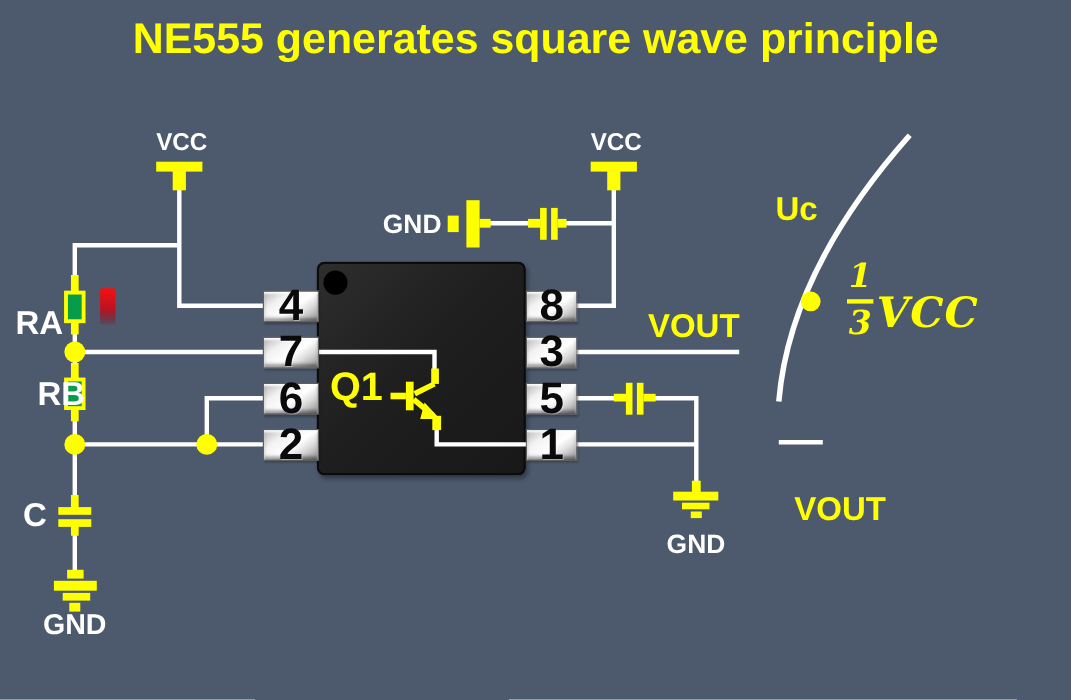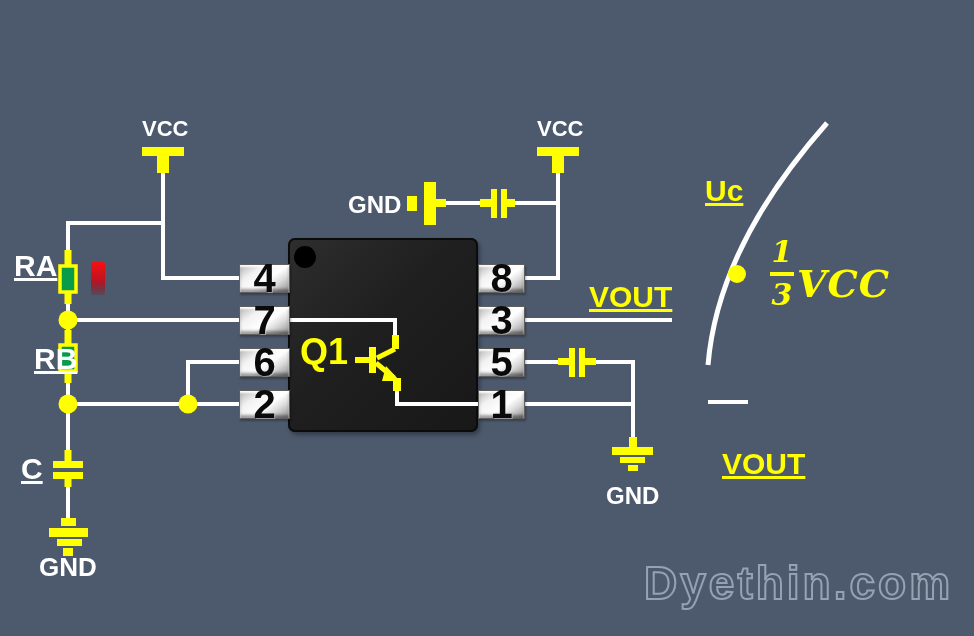--- a/index.html
+++ b/index.html
@@ -17,21 +17,21 @@
     font-size:39px;font-weight:bold;
     color:#ffff00;
     letter-spacing:0px;
     z-index:6;
   }
   .lbl{color:#ffffff;font-weight:bold;z-index:6;white-space:nowrap;}
   .ylbl{color:#ffff00;font-weight:bold;z-index:6;white-space:nowrap;}
   .sz22{font-size:22px;}
   .sz24{font-size:24px;}
   .sz26{font-size:26px;}
-  .sz30{font-size:30px;text-decoration:underline;}
+  .sz30{font-size:30px;}
   .sz36{font-size:36px;}
   
   #chip{
     left:288px;top:238px;width:190px;height:194px;
     background:linear-gradient(135deg,#2e2e2e 0%,#1f1f1f 45%,#181818 100%);
     border-radius:7px;
     box-shadow:inset 0 0 0 2px #0b0b0b, 2px 3px 4px rgba(0,0,0,.35);
     z-index:1;
   }
   #chip .dot{
@@ -72,20 +72,21 @@
     color:rgba(77,90,110,0.15);
     -webkit-text-stroke:2px rgba(168,180,196,0.8);
     z-index:7;
   }
 </style>
 </head>
 <body>
 
 <div id="stage">
 
+  <div id="title" class="abs">NE555 generates square wave principle</div>
 
   <div id="chip" class="abs">
     <div class="dot"></div>
   </div>
 
   <svg class="layer abs" width="974" height="636" viewBox="0 0 974 636">
     <defs>
       <linearGradient id="redgrad" x1="0" y1="0" x2="0" y2="1">
         <stop offset="0" stop-color="#f51111"></stop>
         <stop offset="0.6" stop-color="#b81322"></stop>
@@ -220,32 +221,31 @@
   <div class="pin right" style="left:478px;top:348px;">
       <span>5</span>
     </div>
   <div class="pin right" style="left:478px;top:390px;">
       <span>1</span>
     </div>
 
   <div class="abs lbl sz22" style="left:142px;top:116px;width:42px;text-align:center;">VCC</div>
   <div class="abs lbl sz22" style="left:537px;top:116px;width:42px;text-align:center;">VCC</div>
   <div class="abs lbl sz24" style="left:348px;top:191px;">GND</div>
-  <div class="abs lbl sz30" style="left:14px;top:249px;text-align:center;">RA</div>
+  <div class="abs lbl sz30" style="left:14px;top:278px;text-align:center;">RA</div>
   <div class="abs lbl sz30" style="left:34px;top:342px;">RB</div>
   <div class="abs lbl sz30" style="left:21px;top:452px;">C</div>
   <div class="abs lbl sz26" style="left:39px;top:552px;">GND</div>
   <div class="abs lbl sz24" style="left:606px;top:482px;">GND</div>
   <div class="abs ylbl sz36" style="left:300px;top:331px;">Q1</div>
   <div class="abs ylbl sz30" style="left:589px;top:280px;">VOUT</div>
   <div class="abs ylbl sz30" style="left:722px;top:447px;">VOUT</div>
   <div class="abs ylbl sz30" style="left:705px;top:174px;">Uc</div>
 
   <div id="frac" class="abs">
     <div class="fnum">1</div>
     <div class="fbar"></div>
     <div class="fden">3</div>
   </div>
   <div id="vccmath" class="abs">VCC</div>
 
-  <div id="watermark" class="abs">Dyethin.com</div>
 
 </div>
 
 </body></html>

